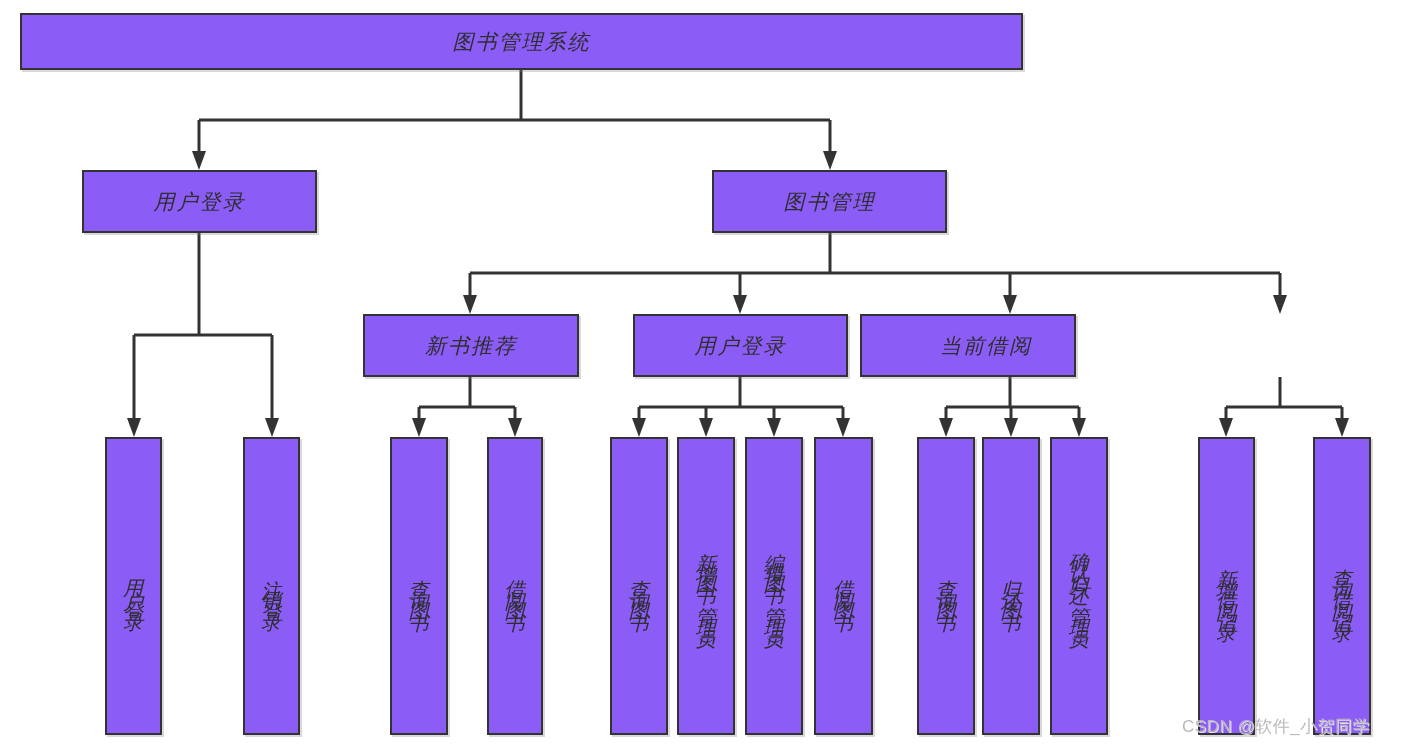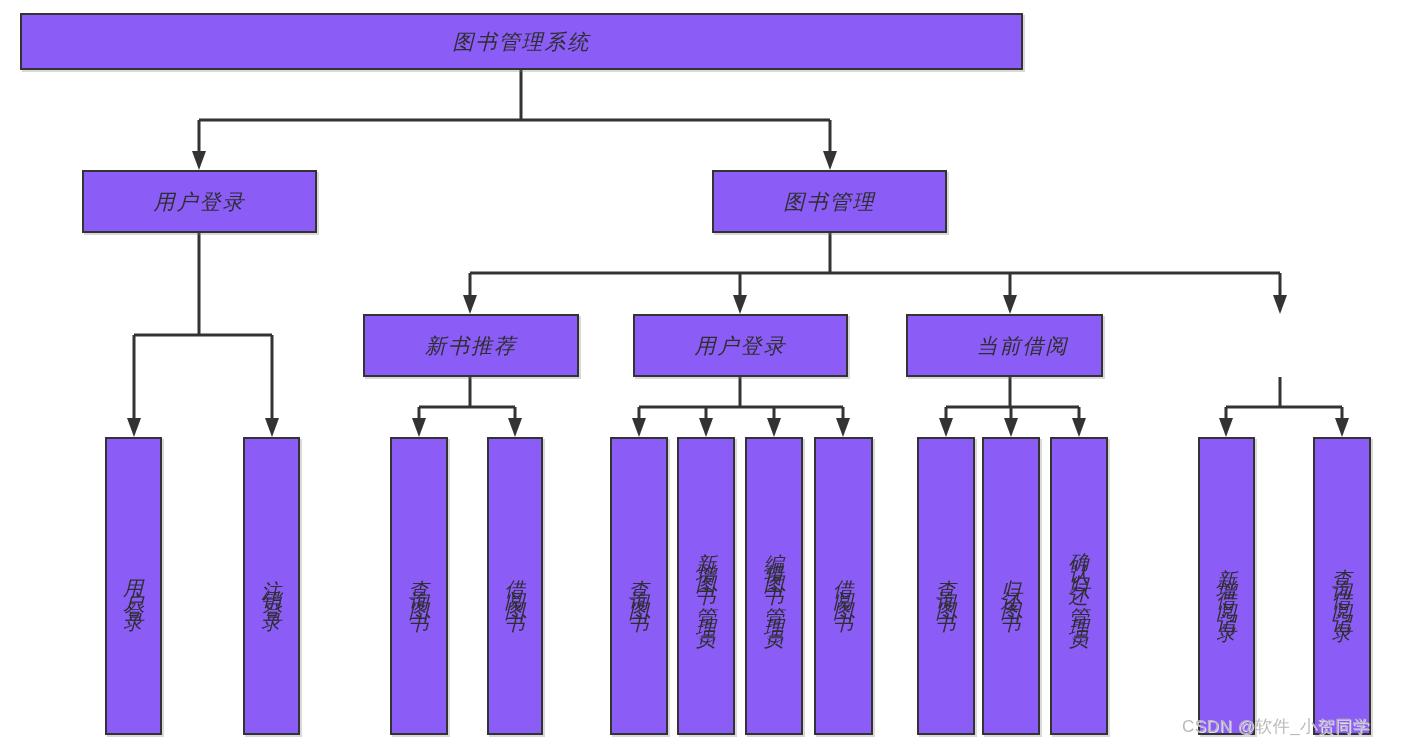--- a/index.html
+++ b/index.html
@@ -124,21 +124,21 @@
     </g>
   </svg>
 
   <div class="box" style="left:20px; top:13px; width:1003px; height:57px;">图书管理系统</div>
 
   <div class="box" style="left:82px; top:170px; width:235px; height:63px;">用户登录</div>
   <div class="box" style="left:712px; top:170px; width:235px; height:63px;">图书管理</div>
 
   <div class="box" style="left:363px; top:314px; width:216px; height:63px;">新书推荐</div>
   <div class="box" style="left:633px; top:314px; width:215px; height:63px;">用户登录</div>
-  <div class="box" style="left:906px; top:314px; width:197px; height:63px;padding-left:36px;">当前借阅</div>
+  <div class="box" style="left:860px; top:314px; width:216px; height:63px;padding-left:36px;">当前借阅</div>
 
   <div class="box leaf" style="left:105px; top:437px; width:57px; height:298px;">用户登录</div>
   <div class="box leaf" style="left:243px; top:437px; width:57px; height:298px;">注销登录</div>
 
   <div class="box leaf" style="left:390px; top:437px; width:58px; height:298px;">查询图书</div>
   <div class="box leaf" style="left:487px; top:437px; width:56px; height:298px;">借阅图书</div>
 
   <div class="box leaf" style="left:610px; top:437px; width:58px; height:298px;">查询图书</div>
   <div class="box leaf" style="left:677px; top:437px; width:58px; height:298px;">新增图书（管理员）</div>
   <div class="box leaf" style="left:745px; top:437px; width:58px; height:298px;">编辑图书（管理员）</div>

